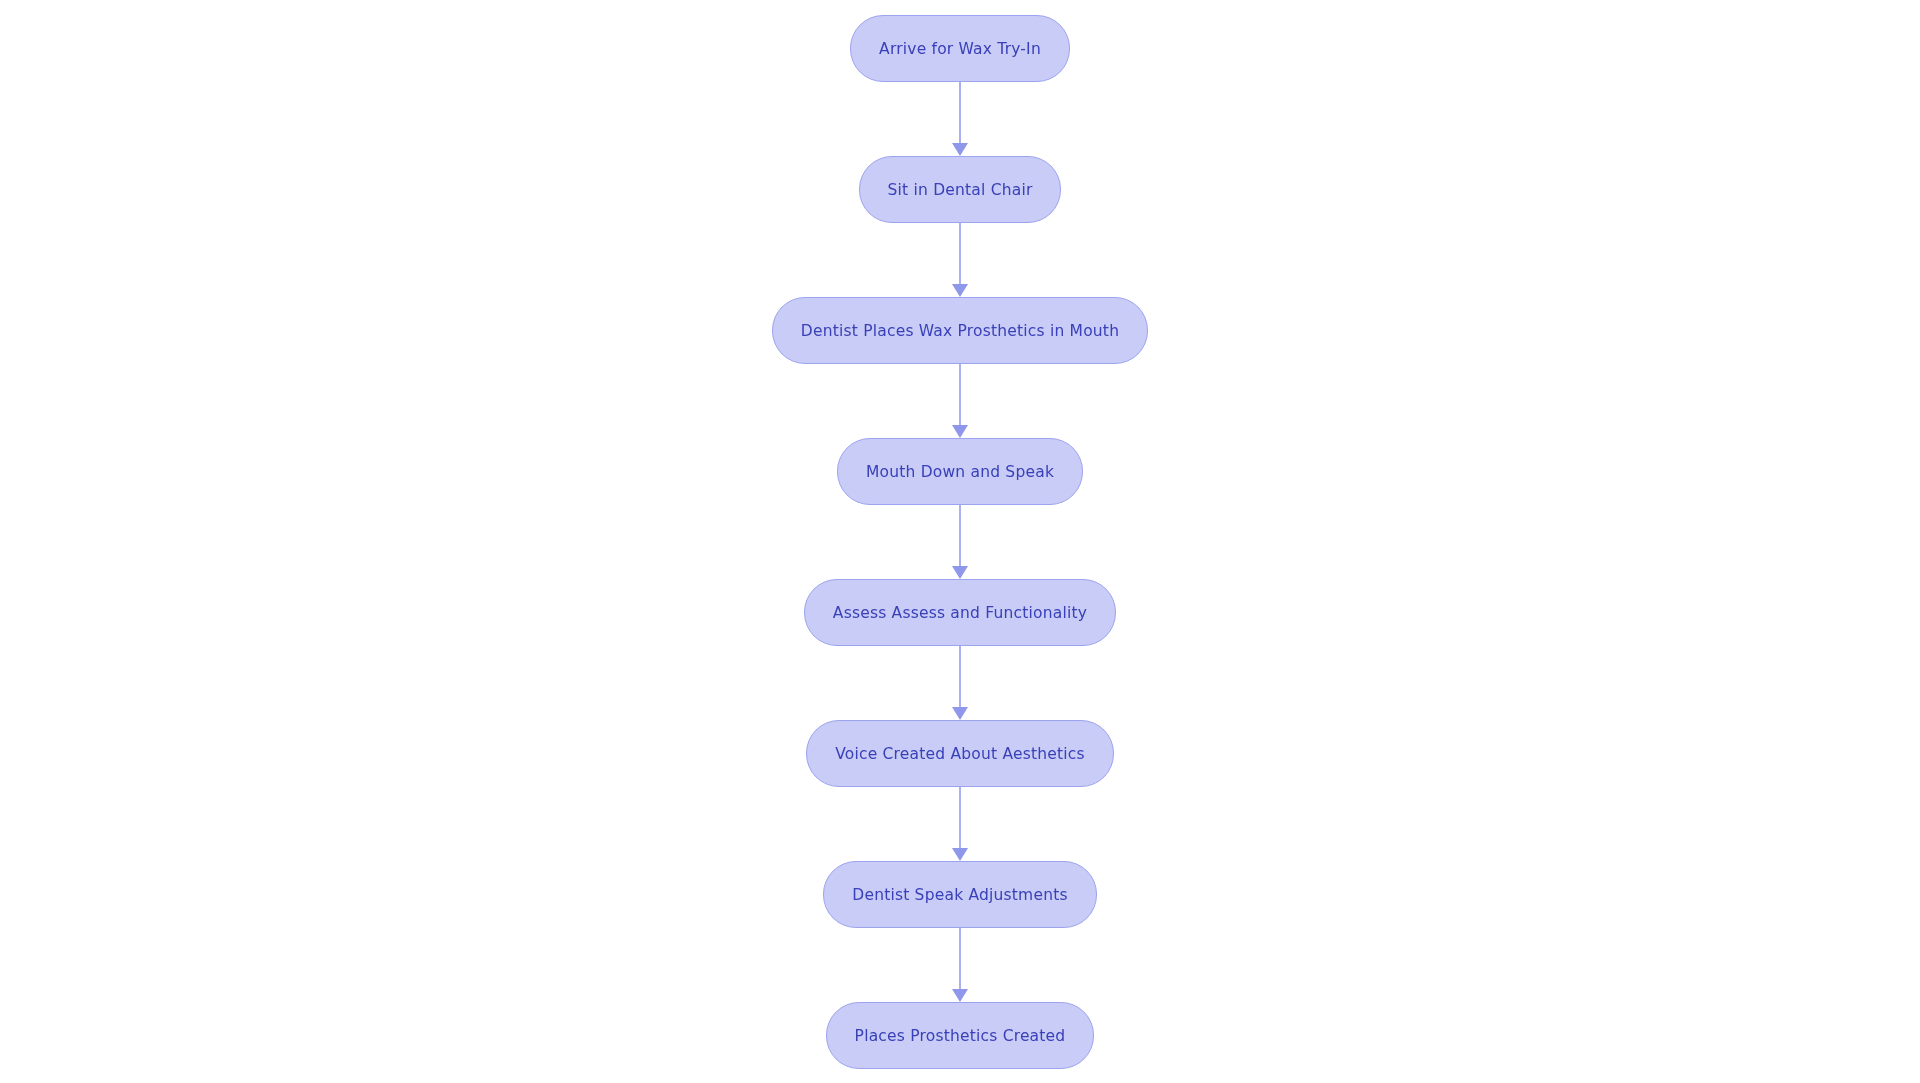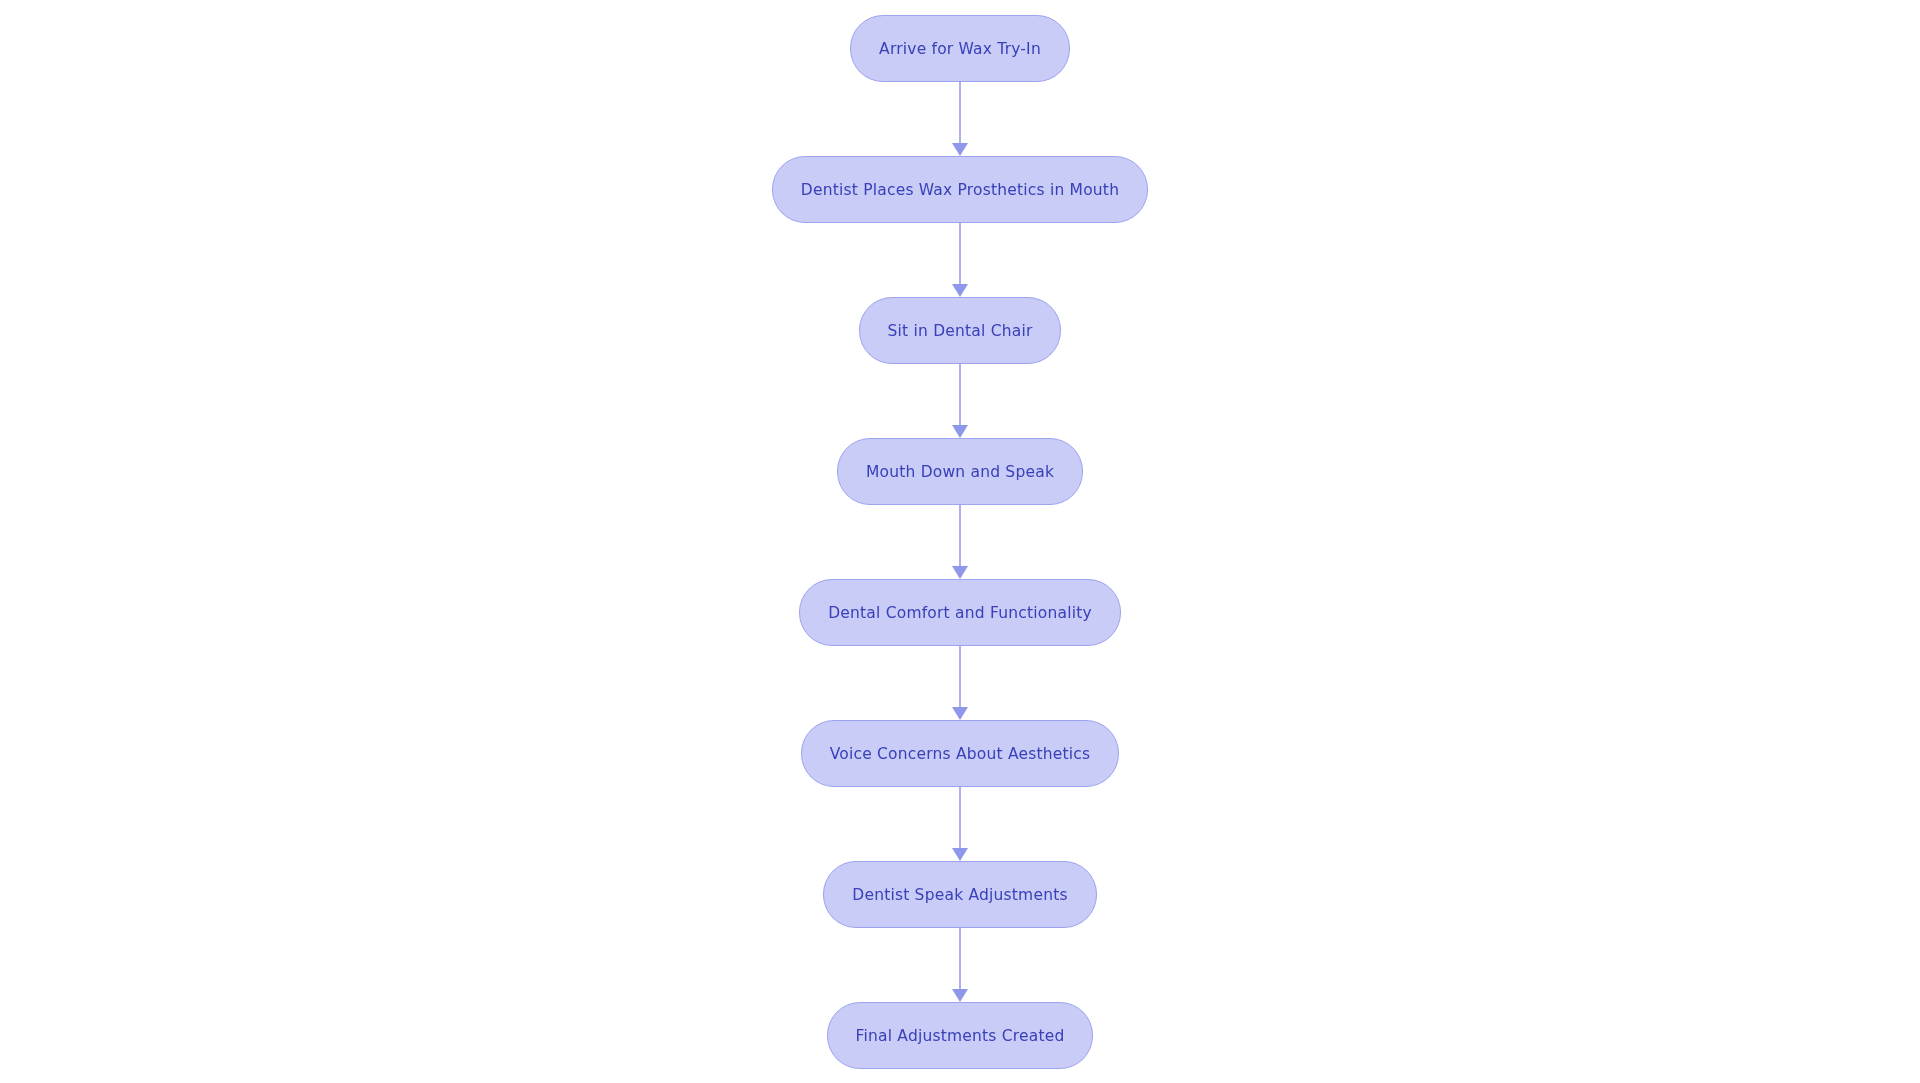--- a/index.html
+++ b/index.html
@@ -66,77 +66,77 @@
       <span class="node-label">Arrive for Wax Try-In</span>
     </div>
     <div class="arrow">
       <div class="arrow-shaft"></div>
       <div class="arrow-head"></div>
     </div>
   </div>
 
   <div class="step-wrap">
     <div class="node">
-      <span class="node-label">Dentist Places Wax Prosthetics in Mouth</span>
+      <span class="node-label">Sit in Dental Chair</span>
     </div>
     <div class="arrow">
       <div class="arrow-shaft"></div>
       <div class="arrow-head"></div>
     </div>
   </div>
 
   <div class="step-wrap">
     <div class="node">
-      <span class="node-label">Sit in Dental Chair</span>
+      <span class="node-label">Dentist Places Wax Prosthetics in Mouth</span>
     </div>
     <div class="arrow">
       <div class="arrow-shaft"></div>
       <div class="arrow-head"></div>
     </div>
   </div>
 
   <div class="step-wrap">
     <div class="node">
       <span class="node-label">Mouth Down and Speak</span>
     </div>
     <div class="arrow">
       <div class="arrow-shaft"></div>
       <div class="arrow-head"></div>
     </div>
   </div>
 
   <div class="step-wrap">
     <div class="node">
-      <span class="node-label">Dental Comfort and Functionality</span>
+      <span class="node-label">Assess Assess and Functionality</span>
     </div>
     <div class="arrow">
       <div class="arrow-shaft"></div>
       <div class="arrow-head"></div>
     </div>
   </div>
 
   <div class="step-wrap">
     <div class="node">
-      <span class="node-label">Voice Concerns About Aesthetics</span>
+      <span class="node-label">Voice Created About Aesthetics</span>
     </div>
     <div class="arrow">
       <div class="arrow-shaft"></div>
       <div class="arrow-head"></div>
     </div>
   </div>
 
   <div class="step-wrap">
     <div class="node">
       <span class="node-label">Dentist Speak Adjustments</span>
     </div>
     <div class="arrow">
       <div class="arrow-shaft"></div>
       <div class="arrow-head"></div>
     </div>
   </div>
 
   <div class="step-wrap">
     <div class="node">
-      <span class="node-label">Final Adjustments Created</span>
+      <span class="node-label">Places Prosthetics Created</span>
     </div>
 
   </div>
 </div>
 
 </body></html>

